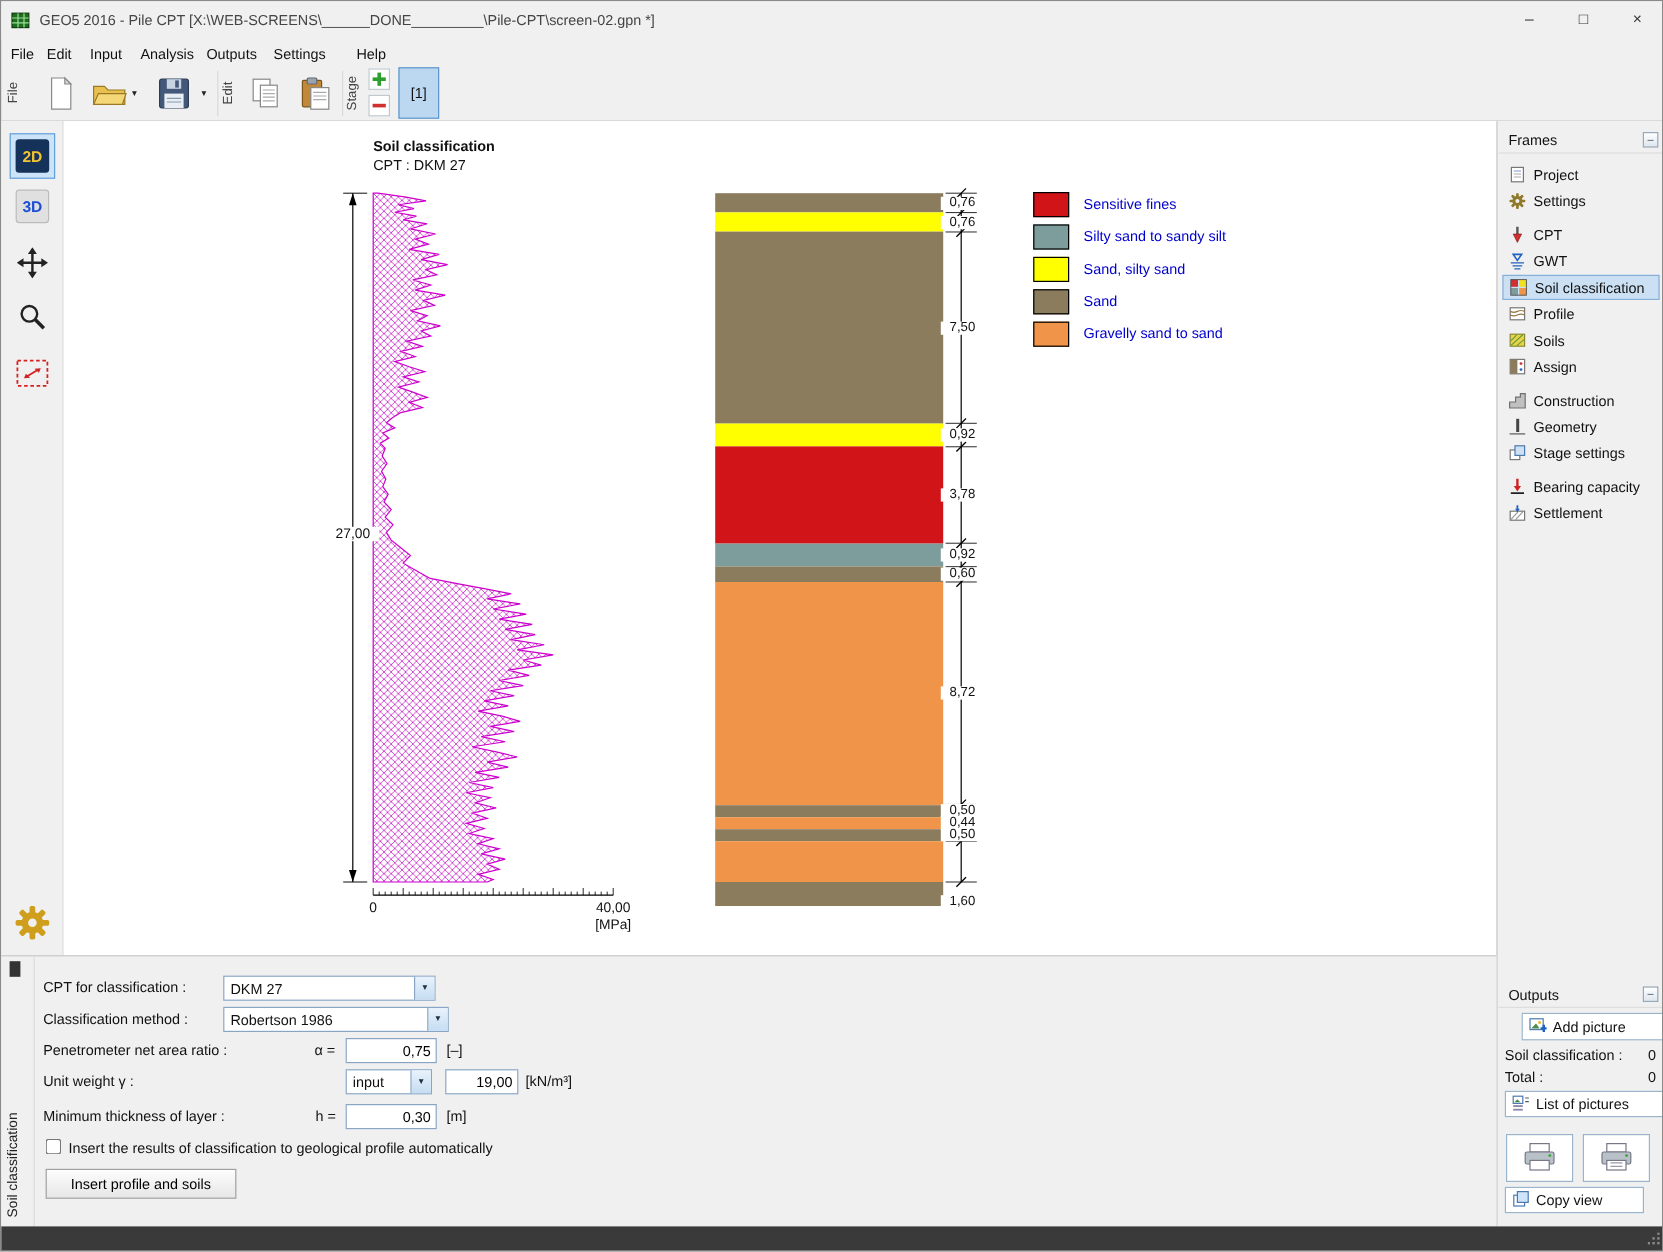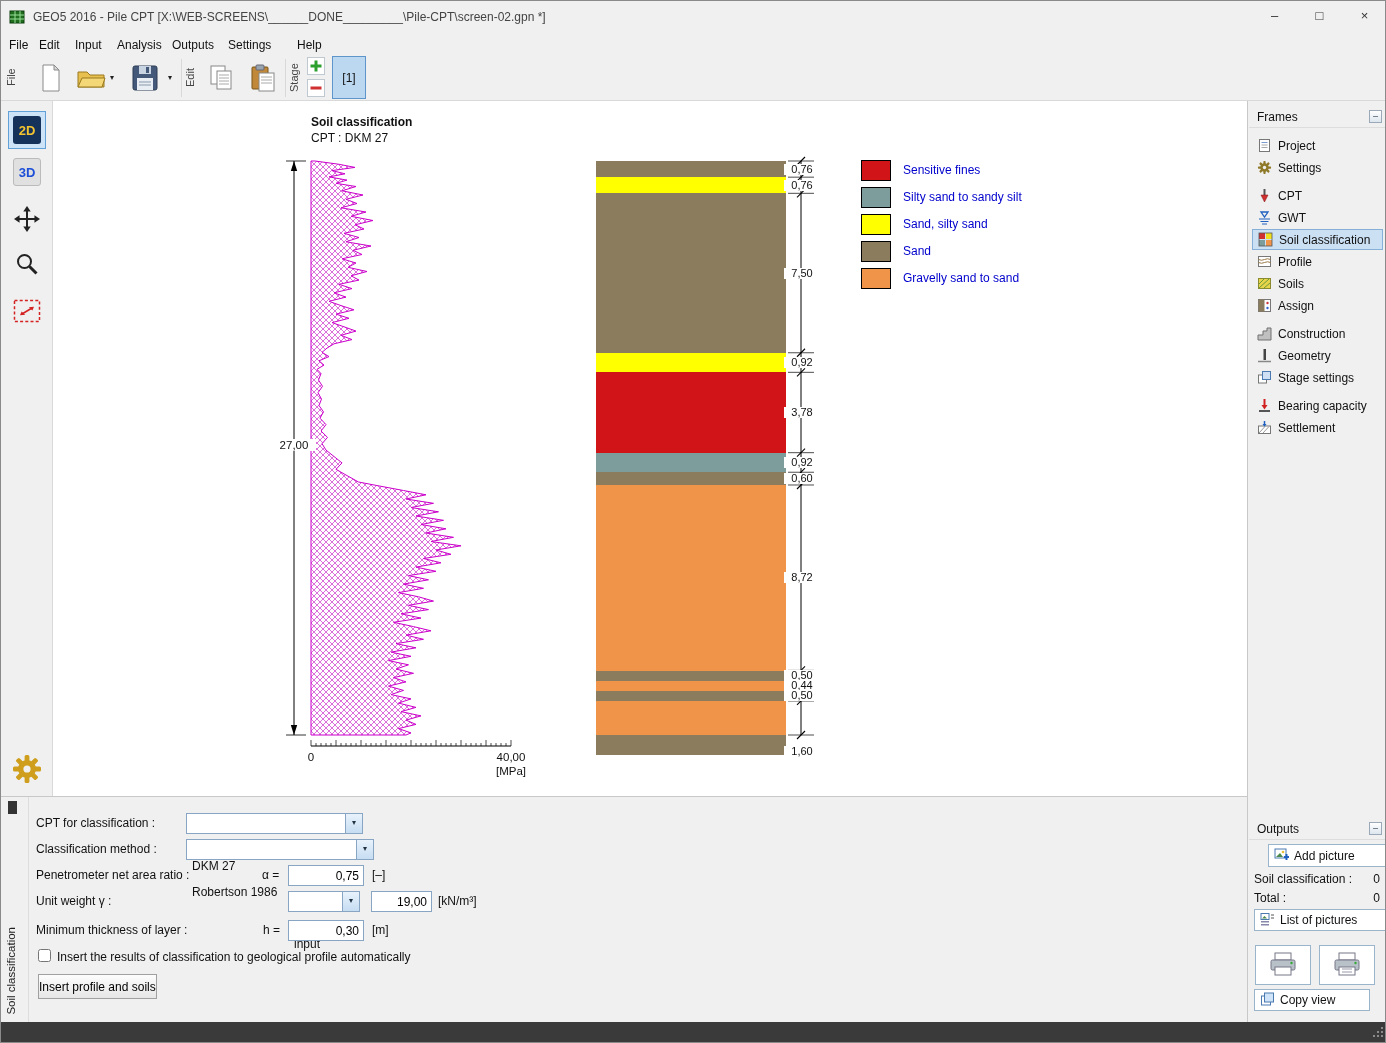--- a/index.html
+++ b/index.html
@@ -59,25 +59,25 @@
   .out-row{position:absolute;left:6px;width:128px;height:16px;}
   .out-label{position:absolute;left:0;top:0;}
   .out-val{position:absolute;right:2px;top:0;}
   
   #bottompanel{position:absolute;left:0;top:795px;width:1246px;height:226px;background:#f0f0f0;border-top:1px solid #c8c8c8;}
   #panel-strip{position:absolute;left:0;top:0;width:28px;height:226px;border-right:1px solid #ddd;}
   #strip-handle{position:absolute;left:7px;top:4px;width:9px;height:13px;background:#333;}
   #strip-label{position:absolute;left:4px;bottom:8px;writing-mode:vertical-rl;transform:rotate(180deg);font-size:11.5px;color:#222;}
   .flabel2{position:absolute;white-space:nowrap;font-size:12px;}
   .combo{position:absolute;height:21px;background:#fff;border:1px solid #88a6c4;}
-  .combo-val{position:absolute;left:5px;top:3px;white-space:nowrap;margin-top:42px;}
+  .combo-val{position:absolute;left:5px;top:3px;white-space:nowrap;}
   .combo-btn{position:absolute;right:0;top:0;width:17px;height:19px;border-left:1px solid #88a6c4;background:linear-gradient(#e8f2fc,#c6ddf2);text-align:center;font-size:8px;line-height:18px;color:#234;}
   .tinput{position:absolute;height:21px;border:1px solid #88a6c4;background:#fff;text-align:right;padding:0 4px 0 0;font-family:inherit;font-size:12px;}
   .cb{position:absolute;width:13px;height:13px;}
-  #insert-btn{position:absolute;left:37px;top:177px;height:25px;padding:0 0;border:1px solid #a0a0a0;background:linear-gradient(#fdfdfd,#e6e6e6);font-family:inherit;font-size:12px;}
+  #insert-btn{position:absolute;left:37px;top:177px;height:25px;padding:0 20px;border:1px solid #a0a0a0;background:linear-gradient(#fdfdfd,#e6e6e6);font-family:inherit;font-size:12px;}
   button{font-family:inherit;}
   
   #statusbar{position:absolute;left:0;top:1021px;width:1386px;height:22px;background:#3a3a3a;}
   #grip{position:absolute;right:3px;bottom:3px;}
 </style>
 </head>
 <body>
 
 <div id="titlebar">
   <span id="app-icon"><svg width="16" height="16">

